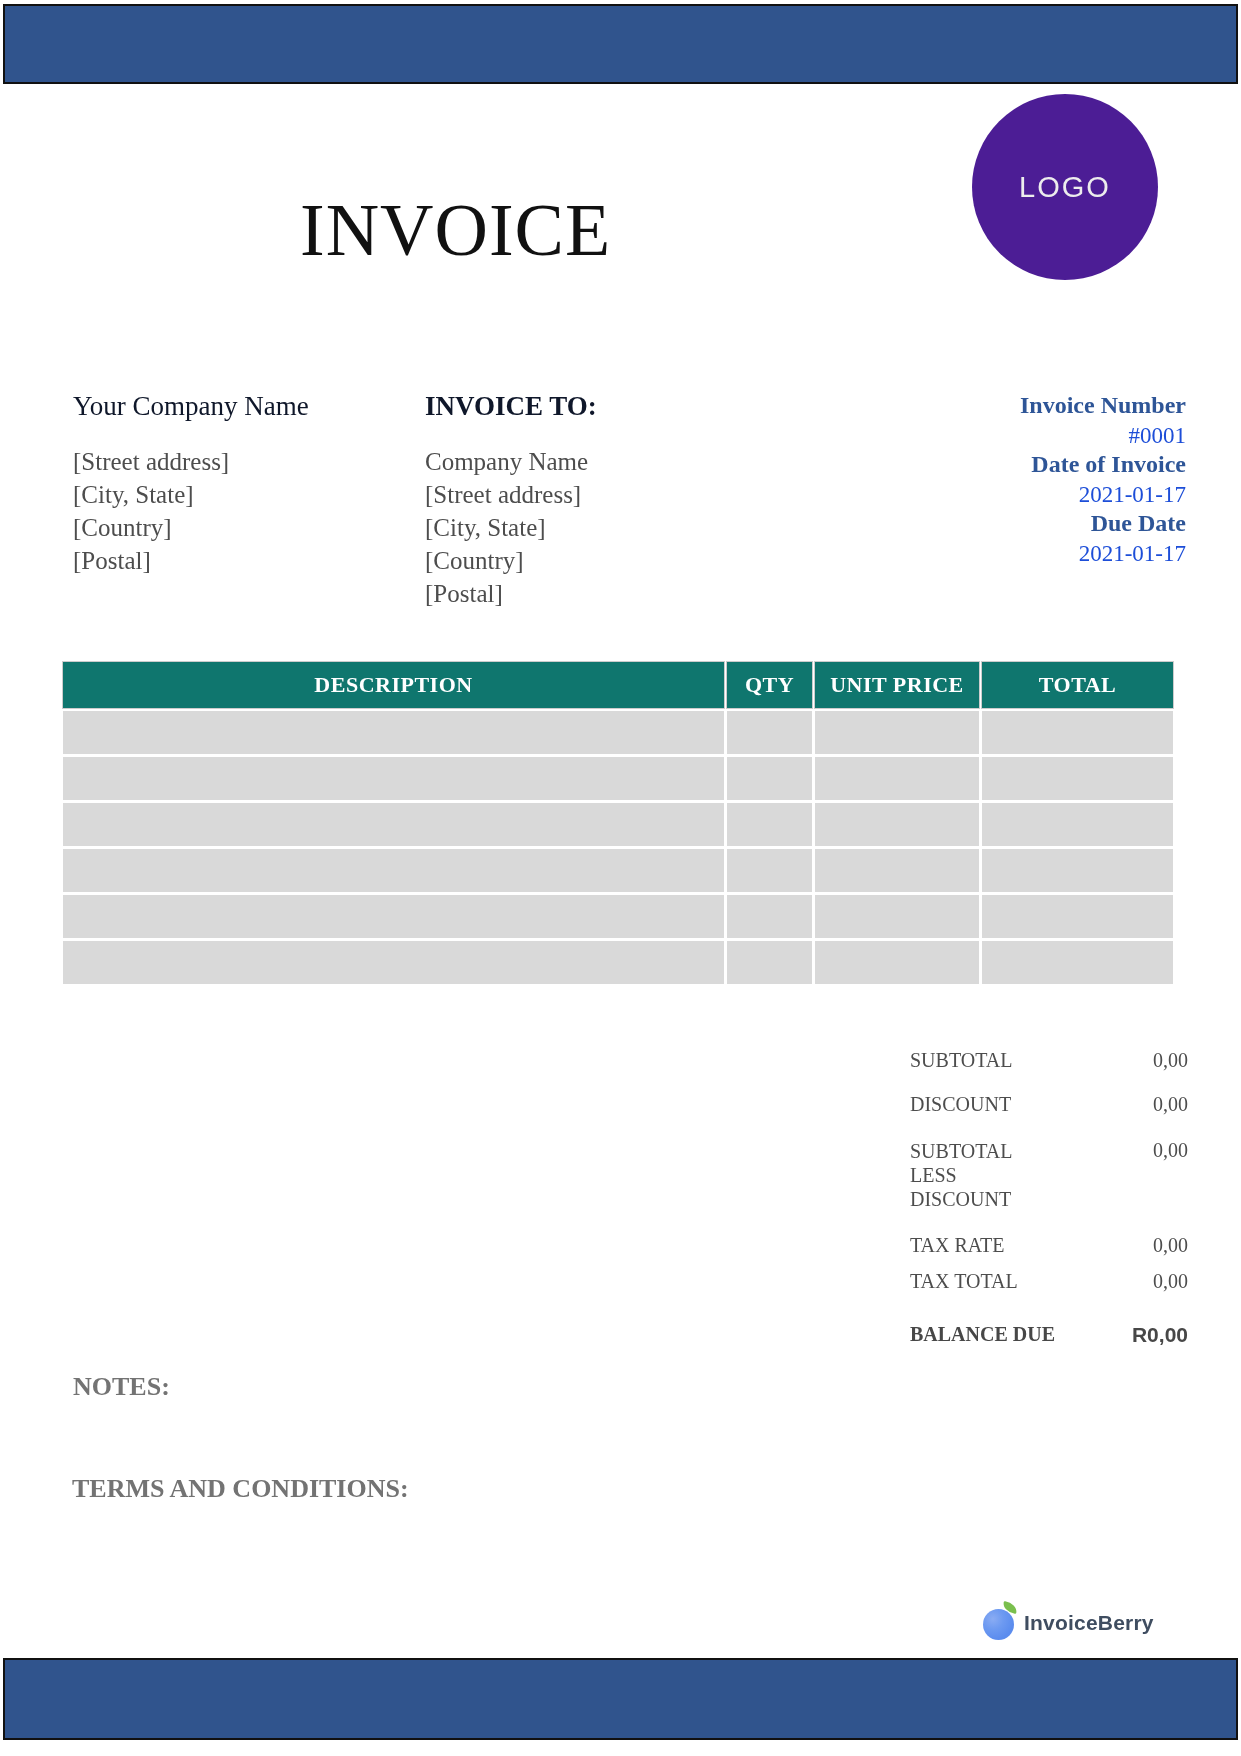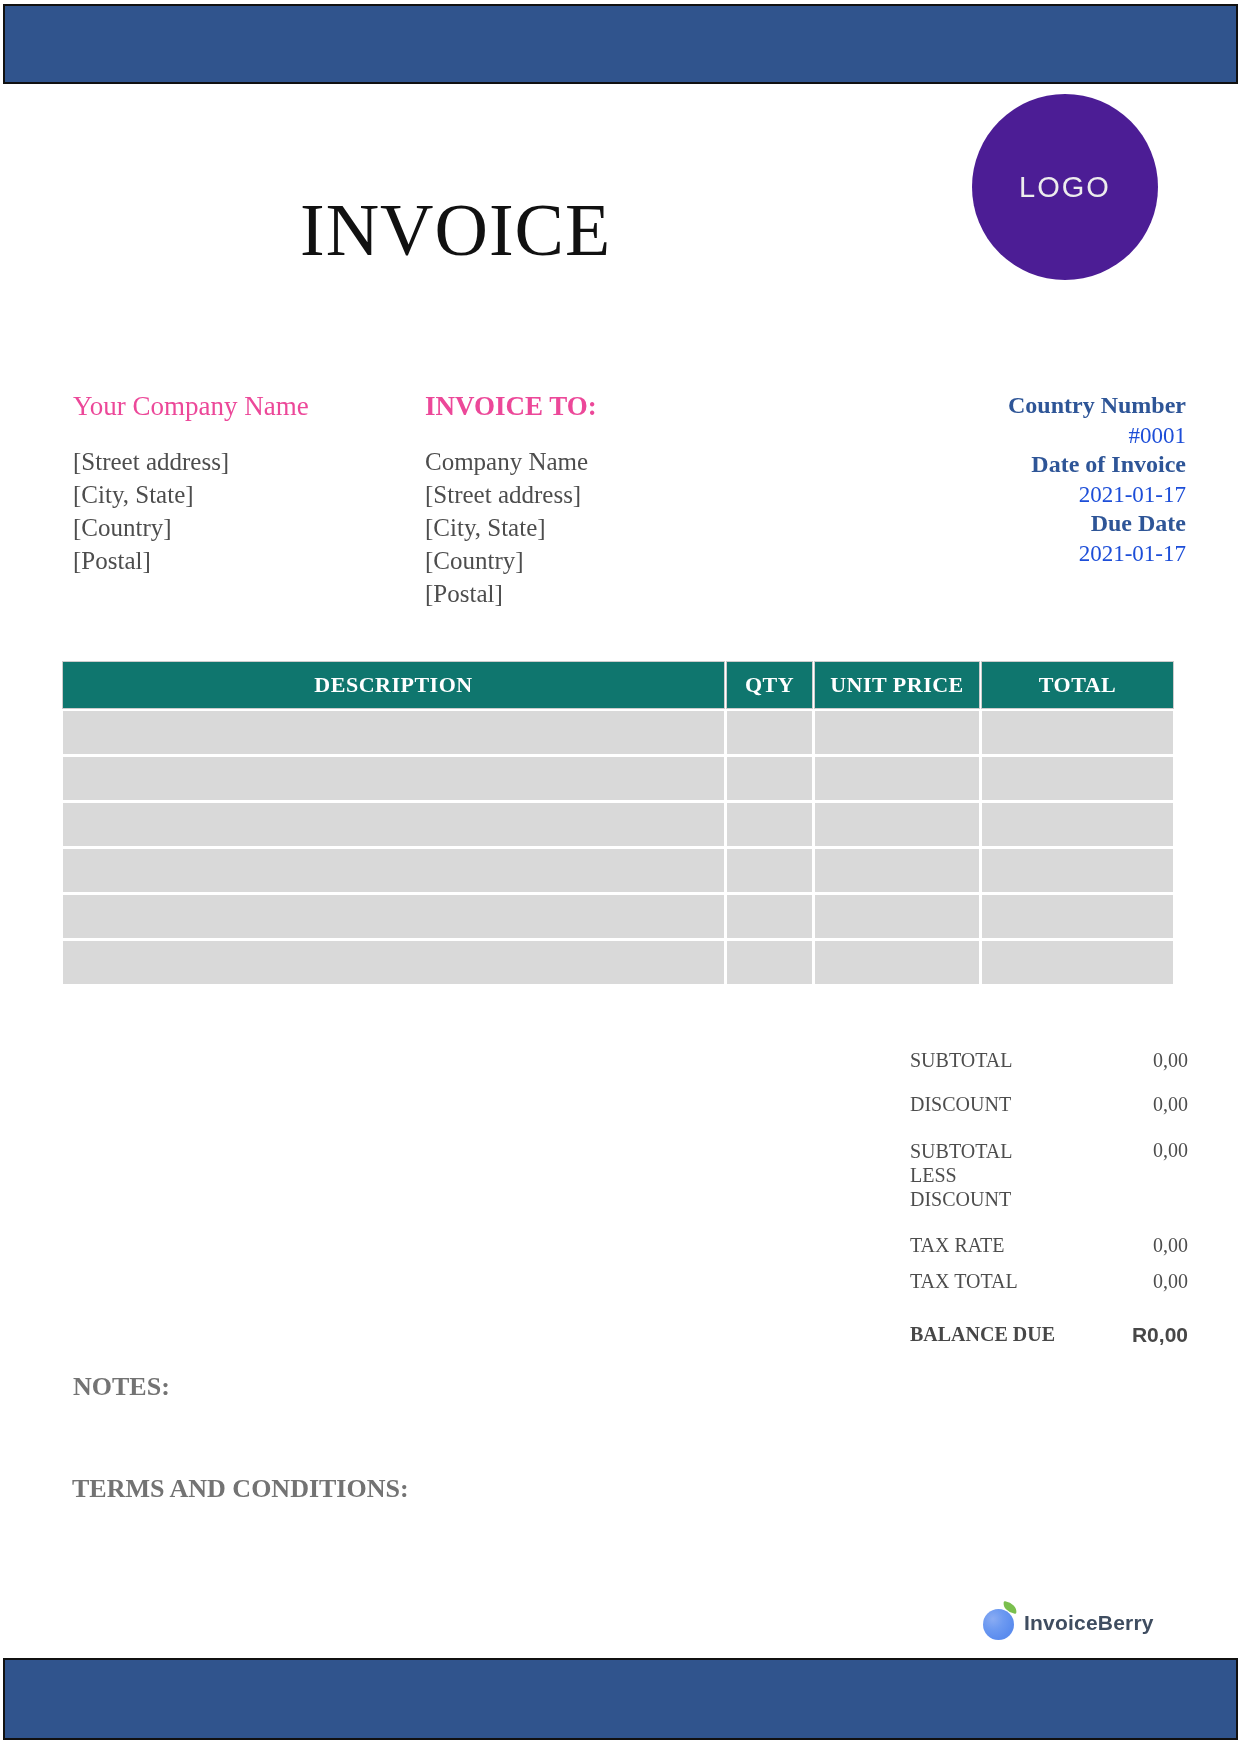--- a/index.html
+++ b/index.html
@@ -53,21 +53,21 @@
     font-size: 29px;
     letter-spacing: 2px;
     color: #EDEDED;
   }
 
   
   .addr-block { position: absolute; top: 391px; }
   .addr-block.col1 { left: 73px; }
   .addr-block.col2 { left: 425px; }
   .blue-head {
-    color: #ec4899;
+    color: #0f172a;
     font-size: 27px;
     line-height: 30px;
     margin-bottom: 24px;
   }
   .blue-head.bold { font-weight: bold; }
   .addr-line {
     color: #4D4D4D;
     font-size: 25px;
     line-height: 33px;
   }
@@ -225,21 +225,21 @@
   <div class="addr-block col2">
     <div class="blue-head bold">INVOICE TO:</div>
     <div class="addr-line">Company Name</div>
     <div class="addr-line">[Street address]</div>
     <div class="addr-line">[City, State]</div>
     <div class="addr-line">[Country]</div>
     <div class="addr-line">[Postal]</div>
   </div>
 
   <div class="meta-block">
-    <div class="meta-label">Country Number</div>
+    <div class="meta-label">Invoice Number</div>
     <div class="meta-value">#0001</div>
     <div class="meta-label">Date of Invoice</div>
     <div class="meta-value">2021-01-17</div>
     <div class="meta-label">Due Date</div>
     <div class="meta-value">2021-01-17</div>
   </div>
 
   <div class="items-table">
     <div class="trow thead">
       <div class="tcell">DESCRIPTION</div>

